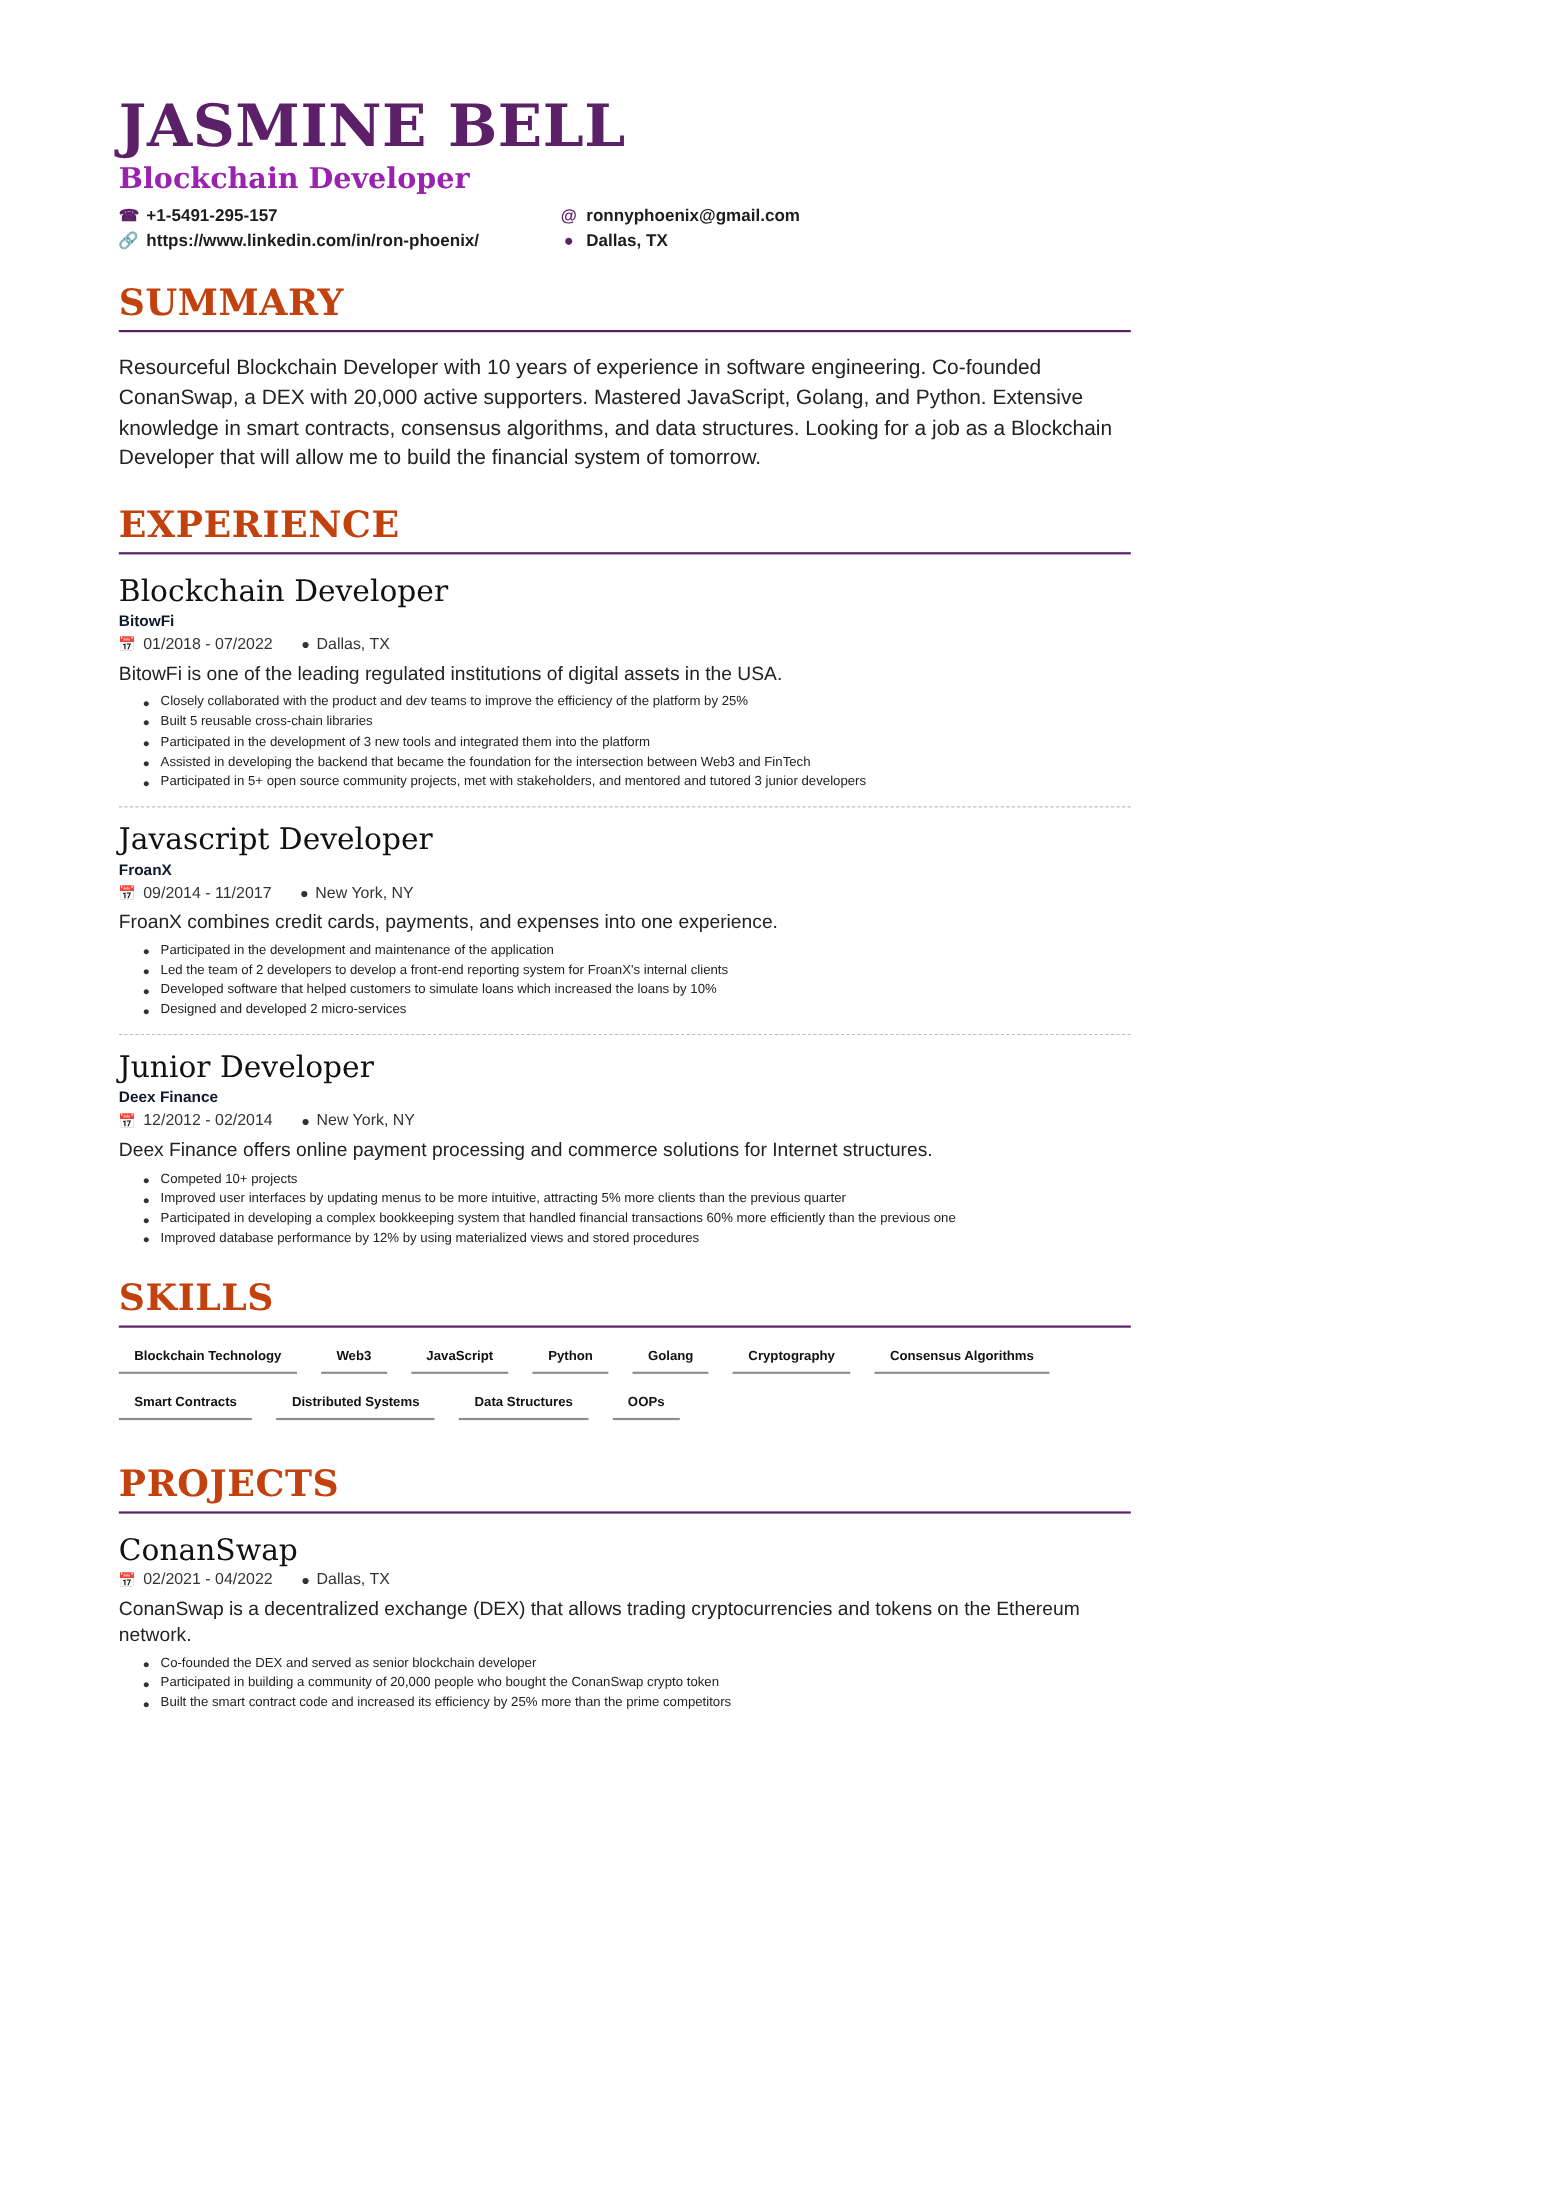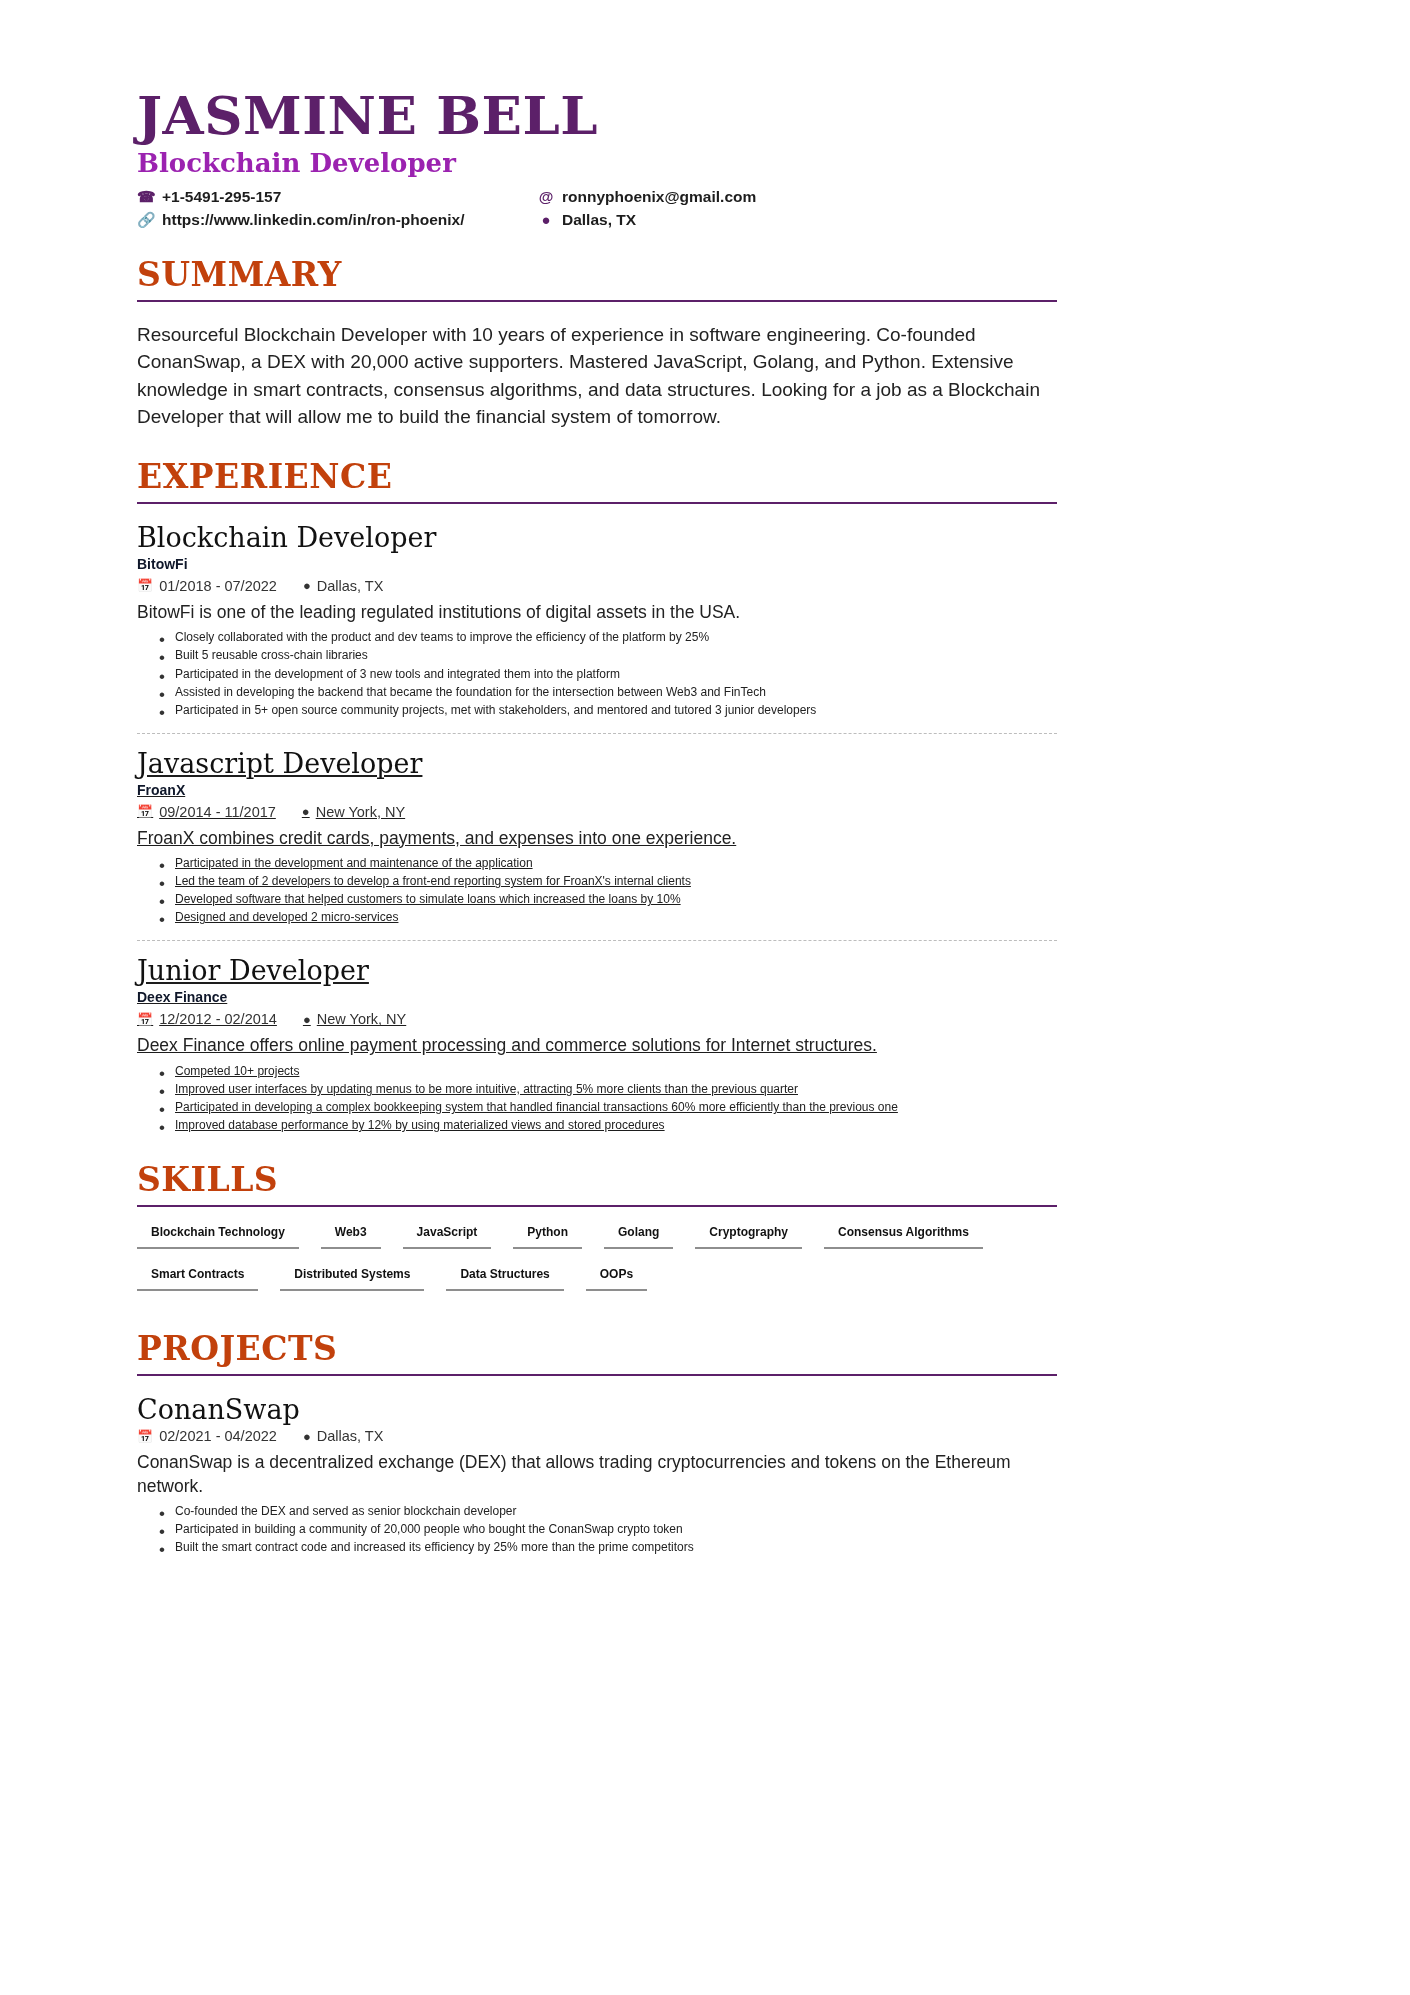--- a/index.html
+++ b/index.html
@@ -13,21 +13,20 @@
     font-family: "Liberation Sans", sans-serif;
     color: #1d1d1d;
     -webkit-font-smoothing: antialiased;
   }
   .page {
     width: 1136px;
     min-height: 1995px;
     box-sizing: border-box;
     padding: 88px 108px 60px 108px;
     background: #fff;
-    margin-left: 29px;
   }
 
   
   .name {
     font-family: "DejaVu Serif", serif;
     font-weight: 700;
     font-size: 53px;
     letter-spacing: 0.5px;
     color: #5c2069;
     line-height: 1.05;
@@ -88,21 +87,20 @@
     line-height: 1.45;
     color: #222;
   }
 
   
   .entry { padding-top: 6px; }
   .entry + .entry {
     border-top: 1px dashed #bdbdbd;
     margin-top: 14px;
     padding-top: 14px;
-    text-decoration: underline;
   }
   .entry-title {
     font-family: "DejaVu Serif", serif;
     font-weight: 400;
     font-size: 27px;
     color: #111;
     margin: 0 0 3px 0;
   }
   .entry-company {
     font-size: 14px;

